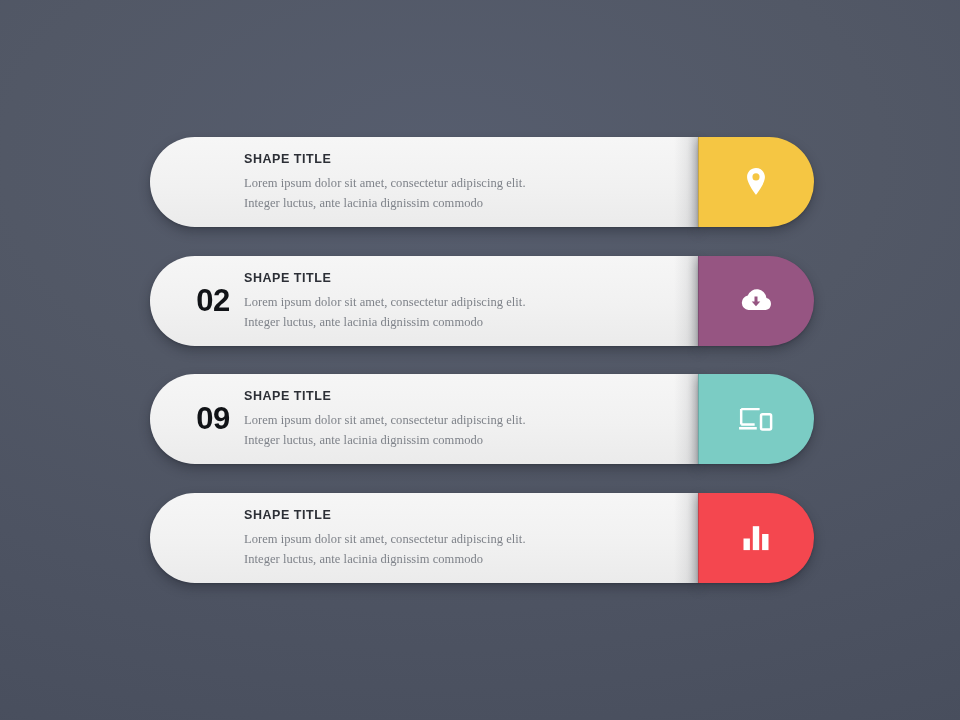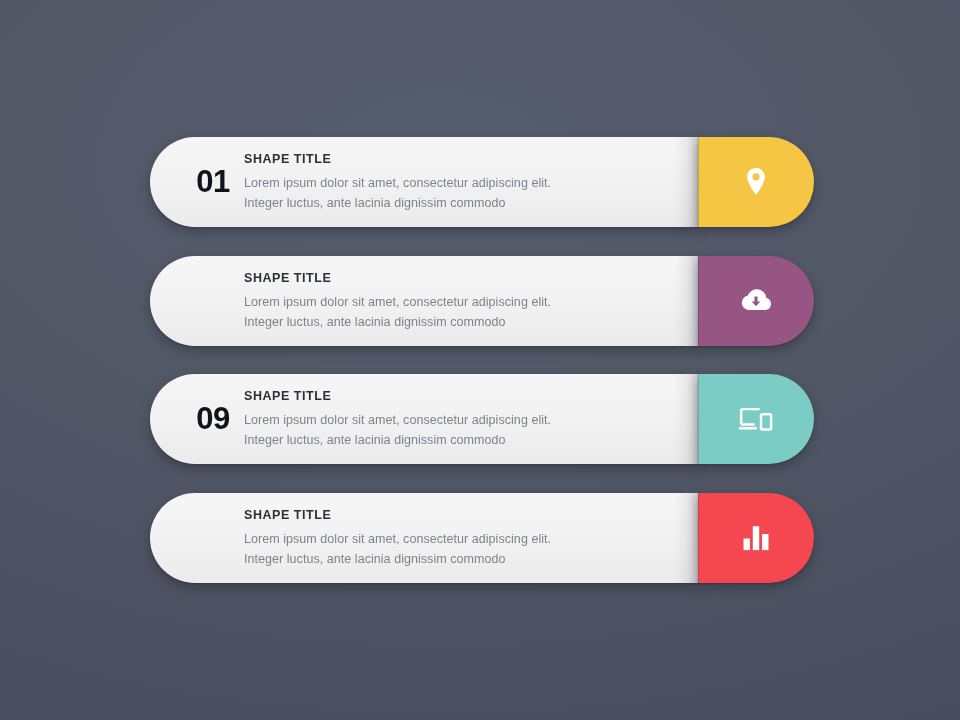--- a/index.html
+++ b/index.html
@@ -114,20 +114,21 @@
     letter-spacing:.55px;
     margin-bottom:7px;
   }
 
   .body-line {
     font-size:12.5px;
     color:#7e8289;
     line-height:20px;
     letter-spacing:.05px;
     white-space:nowrap;
+    font-family:Liberation Serif, serif;
   }
 
   
 
   .icon-wrap {
     position:absolute;
     left:0; top:0;
     width:116px; height:90px;
     display:flex;
     align-items:center;
@@ -136,39 +137,39 @@
   .icon-wrap svg { display:block; }
 </style>
 </head>
 <body>
 
 <div id="stage">
   <div id="rows">
 
     <div class="row row-1">
       <div class="panel"></div>
-      <div class="number">01</div>
       <div class="texts">
         <div class="shape-title">SHAPE TITLE</div>
         <div class="body-line">Lorem ipsum dolor sit amet, consectetur  adipiscing elit.</div>
         <div class="body-line">Integer luctus,  ante lacinia dignissim commodo</div>
       </div>
       <div class="cap-shade"></div>
       <div class="cap" style="background: rgb(245, 198, 67);">
         <div class="icon-wrap">
           <svg width="34" height="34" viewBox="0 0 24 24" aria-hidden="true">
             <path fill="#ffffff" d="M12 2.2c-3.5 0-6.3 2.8-6.3 6.3 0 4.7 6.3 12.6 6.3 12.6s6.3-7.9 6.3-12.6c0-3.5-2.8-6.3-6.3-6.3z"></path>
             <circle cx="12" cy="8.4" r="2.5" fill="#f5c643"></circle>
           </svg>
         </div>
       </div>
     </div>
 
     <div class="row row-2">
       <div class="panel"></div>
+      <div class="number">02</div>
       <div class="texts">
         <div class="shape-title">SHAPE TITLE</div>
         <div class="body-line">Lorem ipsum dolor sit amet, consectetur  adipiscing elit.</div>
         <div class="body-line">Integer luctus,  ante lacinia dignissim commodo</div>
       </div>
       <div class="cap-shade"></div>
       <div class="cap" style="background: rgb(150, 85, 130);">
         <div class="icon-wrap">
           <svg width="38" height="38" viewBox="0 0 24 24" aria-hidden="true">
             <path fill="#ffffff" d="M18.6 10.1A6.1 6.1 0 0 0 6.8 8.6 4.6 4.6 0 0 0 7.2 17.7h11a3.9 3.9 0 0 0 .4-7.6z"></path>

